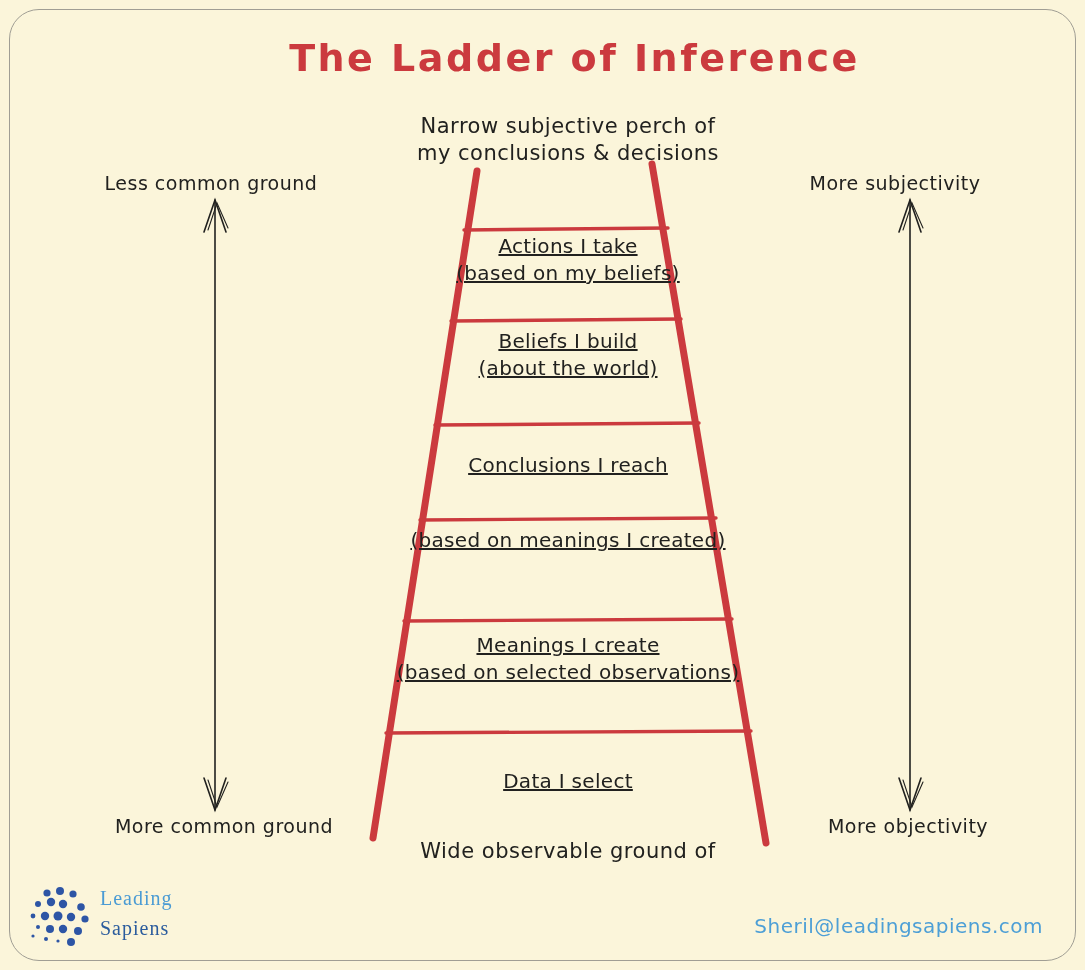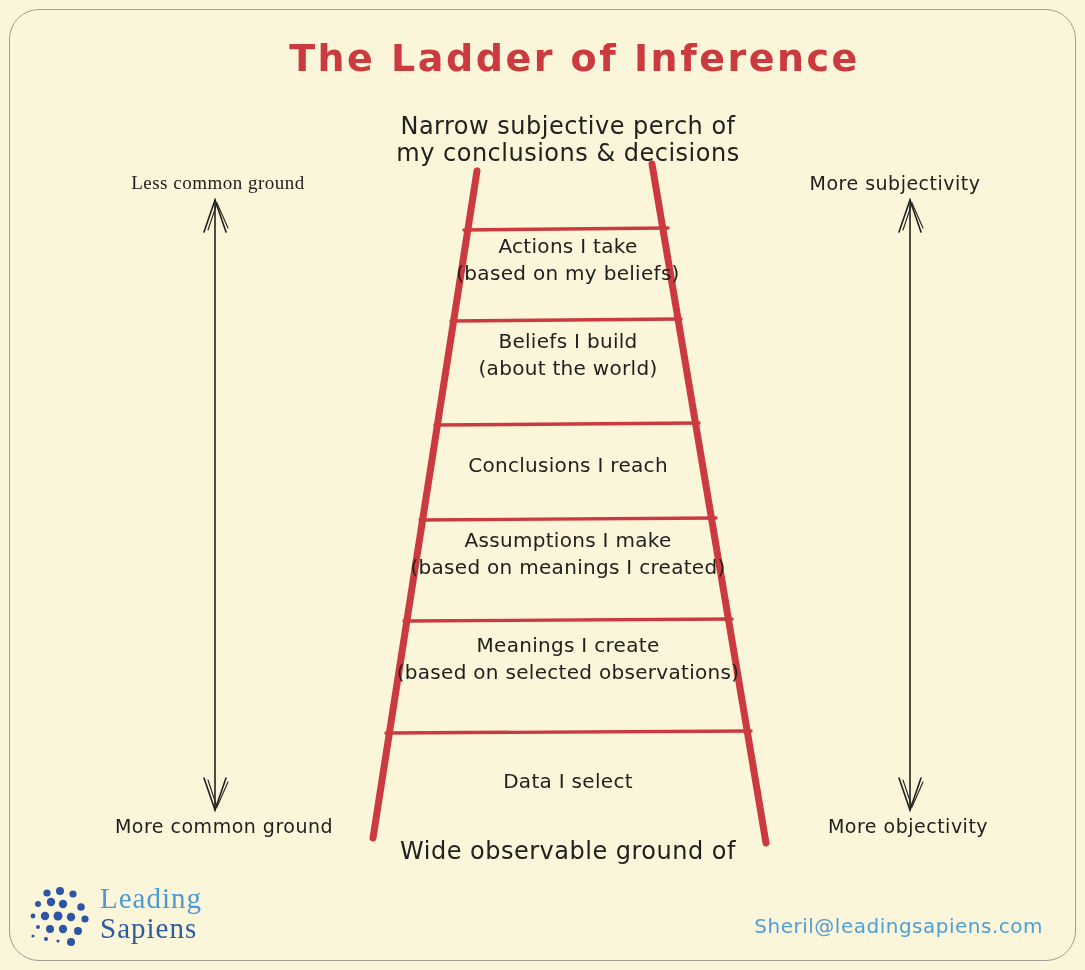--- a/index.html
+++ b/index.html
@@ -30,43 +30,44 @@
   }
   .title{
     position:absolute;left:0;top:36px;width:1085px;
     text-align:center;
     font-size:38px;font-weight:bold;letter-spacing:2.5px;
     color:var(--red);
     padding-left:32px;
   }
   .caption{
     position:absolute;left:378px;width:380px;
-    text-align:center;font-size:24px;line-height:27px;
+    text-align:center;font-size:21px;line-height:27px;
     letter-spacing:0.5px;
   }
   .caption.top{top:113px;}
   .caption.bottom{top:838px;}
   .scale-label{
     position:absolute;width:260px;text-align:center;
     font-size:19px;letter-spacing:0.5px;
   }
   .rung-label{
     position:absolute;left:388px;width:360px;
     text-align:center;font-size:20px;line-height:27px;
     letter-spacing:0.3px;
+    text-decoration:underline;
   }
   svg.art{position:absolute;left:0;top:0;}
   .rail{stroke:var(--red);stroke-width:7;stroke-linecap:round;fill:none;}
   .rung{stroke:var(--red);stroke-width:3.4;stroke-linecap:round;fill:none;}
   .axis{stroke:var(--ink);stroke-width:1.6;stroke-linecap:round;fill:none;}
   .axis.thin{stroke-width:1.1;}
   .brand-text{
     position:absolute;left:100px;top:883px;
     font-family:"Liberation Serif","DejaVu Serif",serif;
-    font-size:29px;line-height:30px;letter-spacing:1px;
+    font-size:20px;line-height:30px;letter-spacing:1px;
   }
   .brand-line1{color:var(--brand-light);}
   .brand-line2{color:var(--brand-dark);}
   .email{
     position:absolute;right:42px;top:914px;
     font-size:20px;letter-spacing:0.5px;
     color:var(--email);
   }
 </style>
 </head>
@@ -111,38 +112,37 @@
 
   <div class="caption top">
     <div>Narrow subjective perch of</div>
     <div>my conclusions &amp; decisions</div>
   </div>
 
   <div class="caption bottom">
     <div>Wide observable ground of</div>
   </div>
 
-  <div class="scale-label" style="left:88px;top:172px;font-family:Liberation Serif, serif;">Less common ground</div>
+  <div class="scale-label" style="left:81px;top:172px;">Less common ground</div>
   <div class="scale-label" style="left:94px;top:815px;">More common ground</div>
   <div class="scale-label" style="left:765px;top:172px;">More subjectivity</div>
   <div class="scale-label" style="left:778px;top:815px;">More objectivity</div>
 
   <div class="rung-label" style="top:233px;">
     <div>Actions I take</div>
     <div>(based on my beliefs)</div>
   </div>
   <div class="rung-label" style="top:328px;">
     <div>Beliefs I build</div>
     <div>(about the world)</div>
   </div>
   <div class="rung-label" style="top:436px;margin-top:16px;">
     <div>Conclusions I reach</div>
   </div>
   <div class="rung-label" style="top:527px;">
-    <div>Assumptions I make</div>
     <div>(based on meanings I created)</div>
   </div>
   <div class="rung-label" style="top:632px;">
     <div>Meanings I create</div>
     <div>(based on selected observations)</div>
   </div>
   <div class="rung-label" style="top:768px;">
     <div>Data I select</div>
   </div>
 

